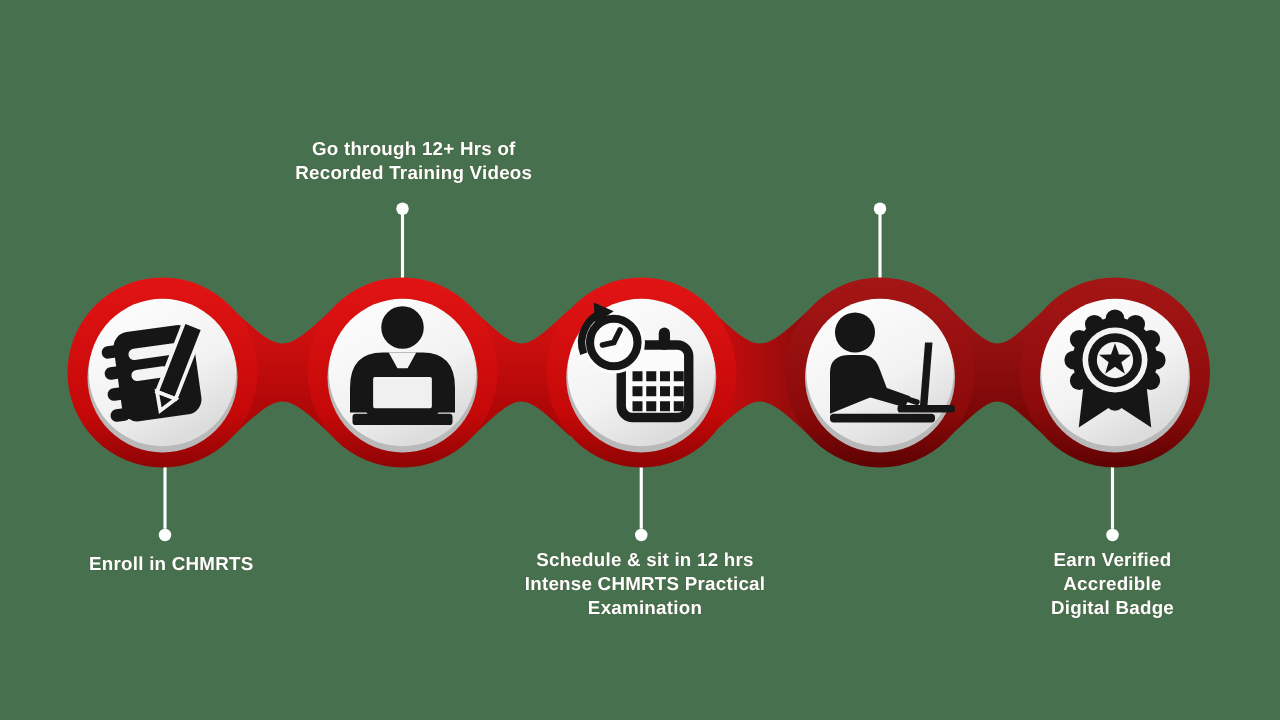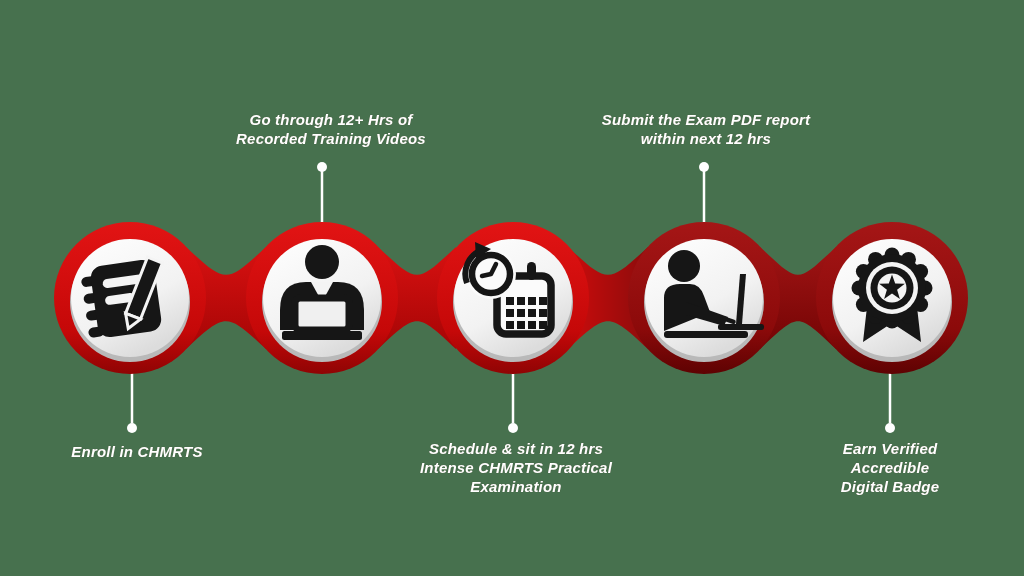--- a/index.html
+++ b/index.html
@@ -12,21 +12,20 @@
   }
   .chain-svg{position:absolute;left:0;top:0;}
   .lbl{
     position:absolute;
     width:280px;
     text-align:center;
     color:#FFFFFF;
     font-size:15px;
     line-height:19px;
     font-weight:700;
-    font-style:italic;
     letter-spacing:.2px;
     white-space:pre-line;
     text-shadow:0 0 1px rgba(120,0,0,.25);
   }
 </style>
 </head>
 <body>
 
 <div class="stage">
 
@@ -185,19 +184,17 @@
       </g>
     </g>
   </svg>
 
   <div class="lbl" style="left:-3px;  top:442px;">Enroll in CHMRTS</div>
   <div class="lbl" style="left:191px; top:110px;">Go through 12+ Hrs of
 Recorded Training Videos</div>
   <div class="lbl" style="left:376px; top:439px;text-align:center;">Schedule &amp; sit in 12 hrs
 Intense CHMRTS Practical
 Examination</div>
-  <div class="lbl" style="left:566px; top:110px;">Submit the Exam PDF report
-within next 12 hrs</div>
   <div class="lbl" style="left:750px; top:439px;">Earn Verified
 Accredible
 Digital Badge</div>
 
 </div>
 
 </body></html>

